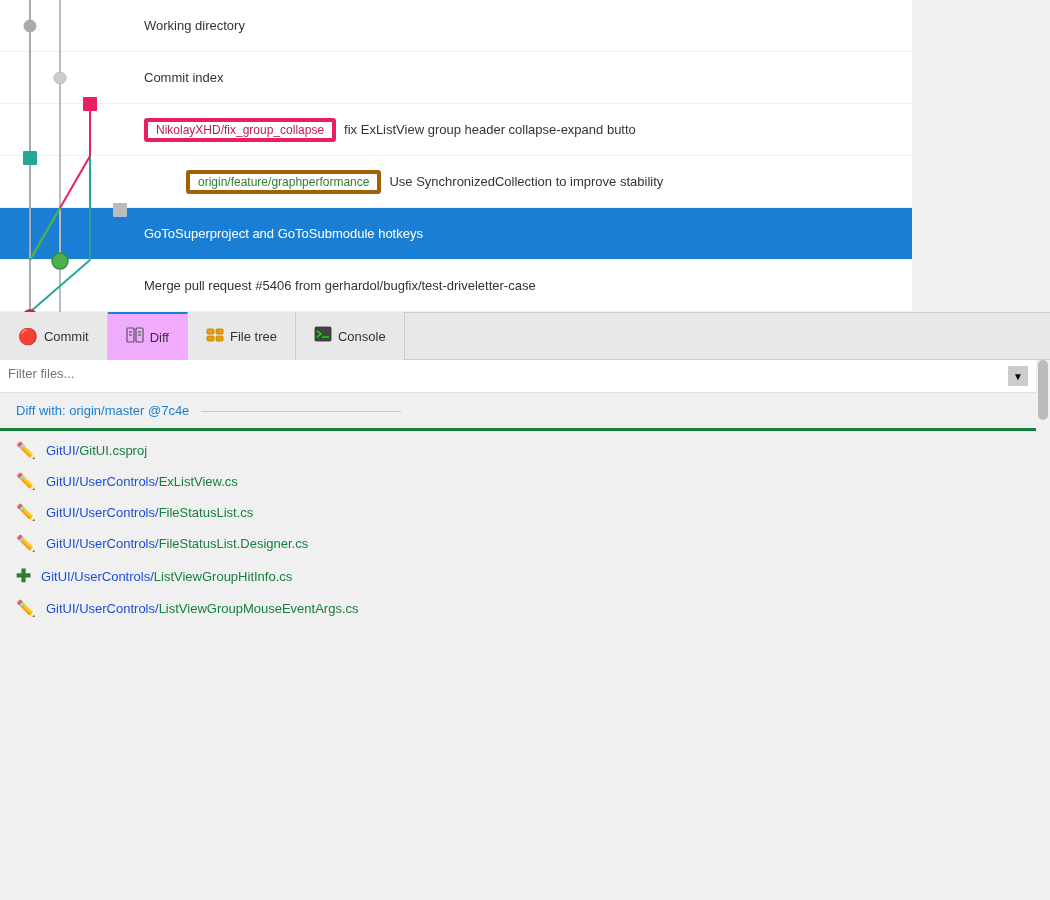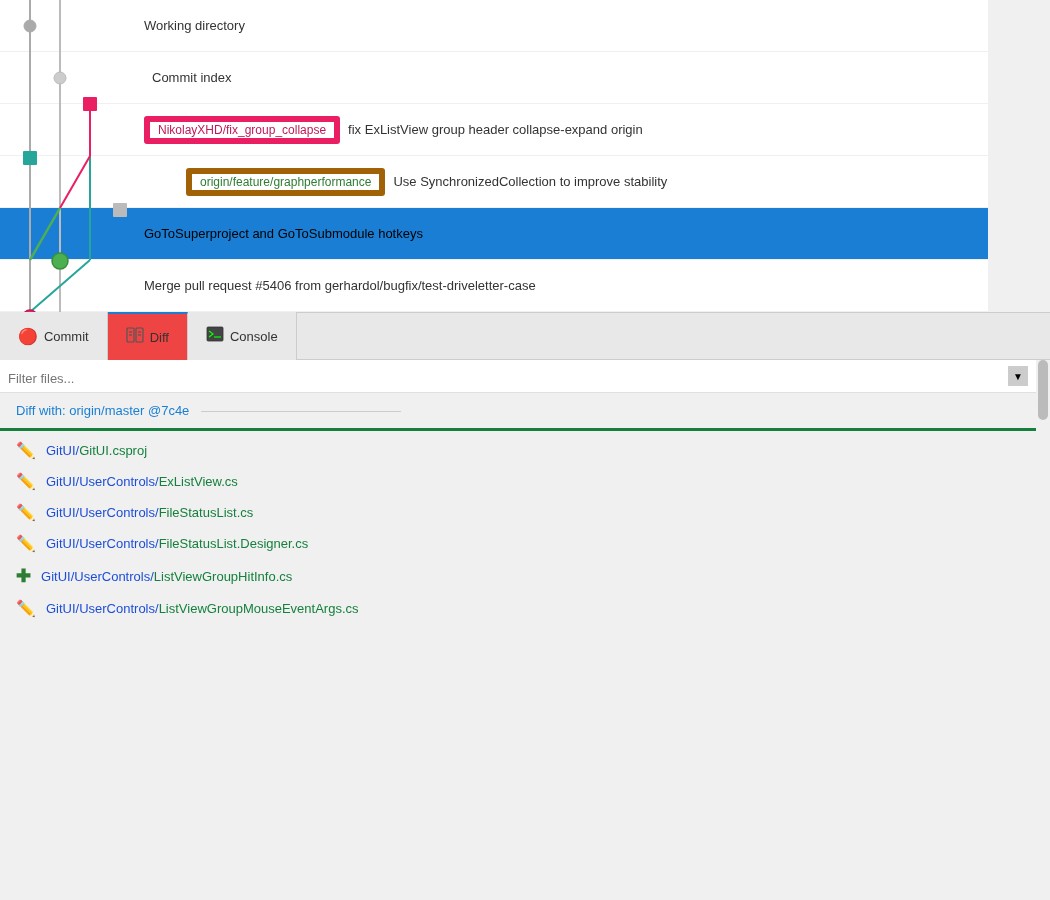--- a/index.html
+++ b/index.html
@@ -8,21 +8,21 @@
       font-size: 14px;
       background: #f0f0f0;
       width: 1050px;
       height: 900px;
       overflow: hidden;
     }
 
     
     .git-graph {
       background: #ffffff;
-      width: 988px;
+      width: 912px;
       position: relative;
       overflow: hidden;
     }
 
     .commit-row {
       display: flex;
       align-items: center;
       height: 52px;
       border-bottom: 1px solid #f0f0f0;
       position: relative;
@@ -44,42 +44,42 @@
     .commit-content {
       display: flex;
       align-items: center;
       flex: 1;
       padding-left: 4px;
       overflow: hidden;
     }
 
     .tag-badge {
       display: inline-block;
-      border: 6px solid #a16207;
+      border: 4px solid #a16207;
       color: #2e7d32;
       padding: 1px 8px;
       border-radius: 3px;
       font-size: 12px;
       margin-right: 8px;
       white-space: nowrap;
       background: #fff;
     }
 
     .tag-badge.pink {
       border-color: #e91e63;
       color: #c2185b;
     }
 
     .commit-message {
       color: #333;
       font-size: 13px;
     }
 
     .commit-row.selected .commit-message {
-      color: #000000;
+      color: #ffffff;
     }
 
     
     .tabs-bar {
       display: flex;
       align-items: center;
       background: #e8e8e8;
       border-bottom: 1px solid #ccc;
       border-top: 1px solid #ccc;
       height: 48px;
@@ -93,31 +93,31 @@
       height: 48px;
       cursor: pointer;
       border-right: 1px solid #ccc;
       font-size: 13px;
       color: #333;
       gap: 6px;
       background: #e8e8e8;
     }
 
     .tab.active {
-      background: #ef4444;
+      background: #f0abfc;
       border-top: 2px solid #1a7fd4;
     }
 
     .tab-icon {
       font-size: 16px;
     }
 
     .filter-bar {
       display: flex;
-      align-items: flex-end;
+      align-items: flex-start;
       padding: 6px 8px;
       border-bottom: 1px solid #e0e0e0;
       background: #fff;
     }
 
     .filter-input {
       flex: 1;
       border: none;
       outline: none;
       font-size: 13px;
@@ -227,32 +227,32 @@
     <circle cx="30" cy="317" r="7" fill="#e91e63" stroke="#c2185b" stroke-width="1.5"></circle>
   </svg>
 
   <div class="commit-row" style="height:52px;">
     <div class="graph-col"></div>
     <div class="commit-content">
       <span class="commit-message">Working directory</span>
     </div>
   </div>
 
-  <div class="commit-row" style="height:52px;gap:8px;">
+  <div class="commit-row" style="height:52px;">
     <div class="graph-col"></div>
     <div class="commit-content">
       <span class="commit-message">Commit index</span>
     </div>
   </div>
 
   <div class="commit-row" style="height:52px;">
     <div class="graph-col"></div>
     <div class="commit-content">
       <span class="tag-badge pink">NikolayXHD/fix_group_collapse</span>
-      <span class="commit-message">fix ExListView group header collapse-expand origin</span>
+      <span class="commit-message">fix ExListView group header collapse-expand butto</span>
     </div>
   </div>
 
 
   <div class="commit-row" style="height:52px;gap:42px;">
     <div class="graph-col"></div>
     <div class="commit-content">
       <span class="tag-badge">origin/feature/graphperformance</span>
       <span class="commit-message">Use SynchronizedCollection to improve stability</span>
     </div>
@@ -287,20 +287,31 @@
         <line x1="12" y1="6" x2="15" y2="6" stroke="#555" stroke-width="1.2"></line>
         <line x1="3" y1="9" x2="6" y2="9" stroke="#555" stroke-width="1.2"></line>
         <line x1="12" y1="9" x2="15" y2="9" stroke="#555" stroke-width="1.2"></line>
       </svg>
     </span>
     <span>Diff</span>
   </div>
   <div class="tab">
     <span class="tab-icon">
       <svg width="18" height="18" viewBox="0 0 18 18" fill="none">
+        <rect x="1" y="4" width="7" height="5" rx="1" fill="#e8a000" stroke="#c87800" stroke-width="0.8"></rect>
+        <rect x="10" y="4" width="7" height="5" rx="1" fill="#e8a000" stroke="#c87800" stroke-width="0.8"></rect>
+        <rect x="1" y="11" width="7" height="5" rx="1" fill="#e8a000" stroke="#c87800" stroke-width="0.8"></rect>
+        <rect x="10" y="11" width="7" height="5" rx="1" fill="#e8a000" stroke="#c87800" stroke-width="0.8"></rect>
+      </svg>
+    </span>
+    <span>File tree</span>
+  </div>
+  <div class="tab">
+    <span class="tab-icon">
+      <svg width="18" height="18" viewBox="0 0 18 18" fill="none">
         <rect x="1" y="2" width="16" height="14" rx="1" fill="#444" stroke="#333" stroke-width="0.8"></rect>
         <polyline points="3,6 7,9 3,12" fill="none" stroke="#0f0" stroke-width="1.3"></polyline>
         <line x1="8" y1="12" x2="15" y2="12" stroke="#0f0" stroke-width="1.2"></line>
       </svg>
     </span>
     <span>Console</span>
   </div>
 </div>
 
 <div class="bottom-panel">

